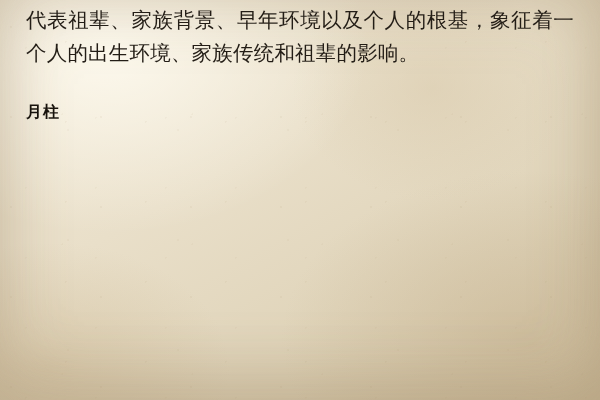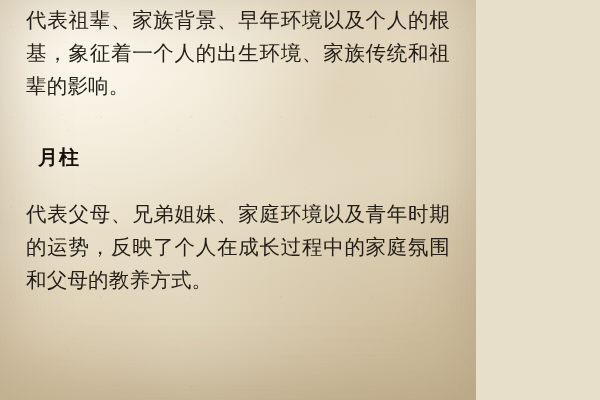--- a/index.html
+++ b/index.html
@@ -8,21 +8,21 @@
   }
   body {
     width: 600px;
     height: 400px;
     overflow: hidden;
     font-family: "DejaVu Serif", "Liberation Serif", serif;
     background: #e8dfcb;
   }
   .page {
     position: relative;
-    width: 476px;
+    width: 600px;
     height: 400px;
     box-sizing: border-box;
     padding: 0 26px;
     background-color: #e9e0cc;
     background-image:
       radial-gradient(ellipse 420px 300px at 18% 12%, rgba(255,252,242,0.85) 0%, rgba(255,250,238,0.0) 62%),
       radial-gradient(ellipse 380px 260px at 88% 85%, rgba(196,176,142,0.55) 0%, rgba(196,176,142,0.0) 65%),
       radial-gradient(ellipse 200px 160px at 72% 22%, rgba(214,198,167,0.45) 0%, rgba(214,198,167,0.0) 70%),
       radial-gradient(ellipse 260px 180px at 8% 92%, rgba(206,187,152,0.5) 0%, rgba(206,187,152,0.0) 70%),
       linear-gradient(150deg, #f2ead8 0%, #e9dfc9 40%, #ded2b7 75%, #d6c9ab 100%);
@@ -58,25 +58,25 @@
     letter-spacing: 0.2px;
     text-align: justify;
     text-justify: inter-ideograph;
     margin: 0;
   }
   .para.first {
     padding-top: 4px;
   }
   .heading {
     color: #17120c;
-    font-size: 20px;
+    font-size: 16px;
     font-weight: bold;
     line-height: 30px;
     letter-spacing: 1px;
-    margin: 12px;
+    margin: 0;
     font-family: Liberation Serif, serif;
   }
   .sp-heading-top-1 { height: 27px; }
   .sp-heading-bot { height: 14px; }
   .sp-heading-top-2 { height: 52px; }
 </style>
 </head>
 <body>
 
 <div class="page">
@@ -86,21 +86,20 @@
   <div class="content">
 
     <p class="para first">代表祖辈、家族背景、早年环境以及个人的根基，象征着一个人的出生环境、家族传统和祖辈的影响。</p>
 
     <div class="sp-heading-top-1"></div>
 
     <h2 class="heading">月柱</h2>
 
     <div class="sp-heading-bot"></div>
 
-    <p class="para">代表父母、兄弟姐妹、家庭环境以及青年时期的运势，反映了个人在成长过程中的家庭氛围和父母的教养方式。</p>
 
     <div class="sp-heading-top-2"></div>
 
 
     <div class="sp-heading-bot"></div>
 
 
   </div>
 </div>
 

